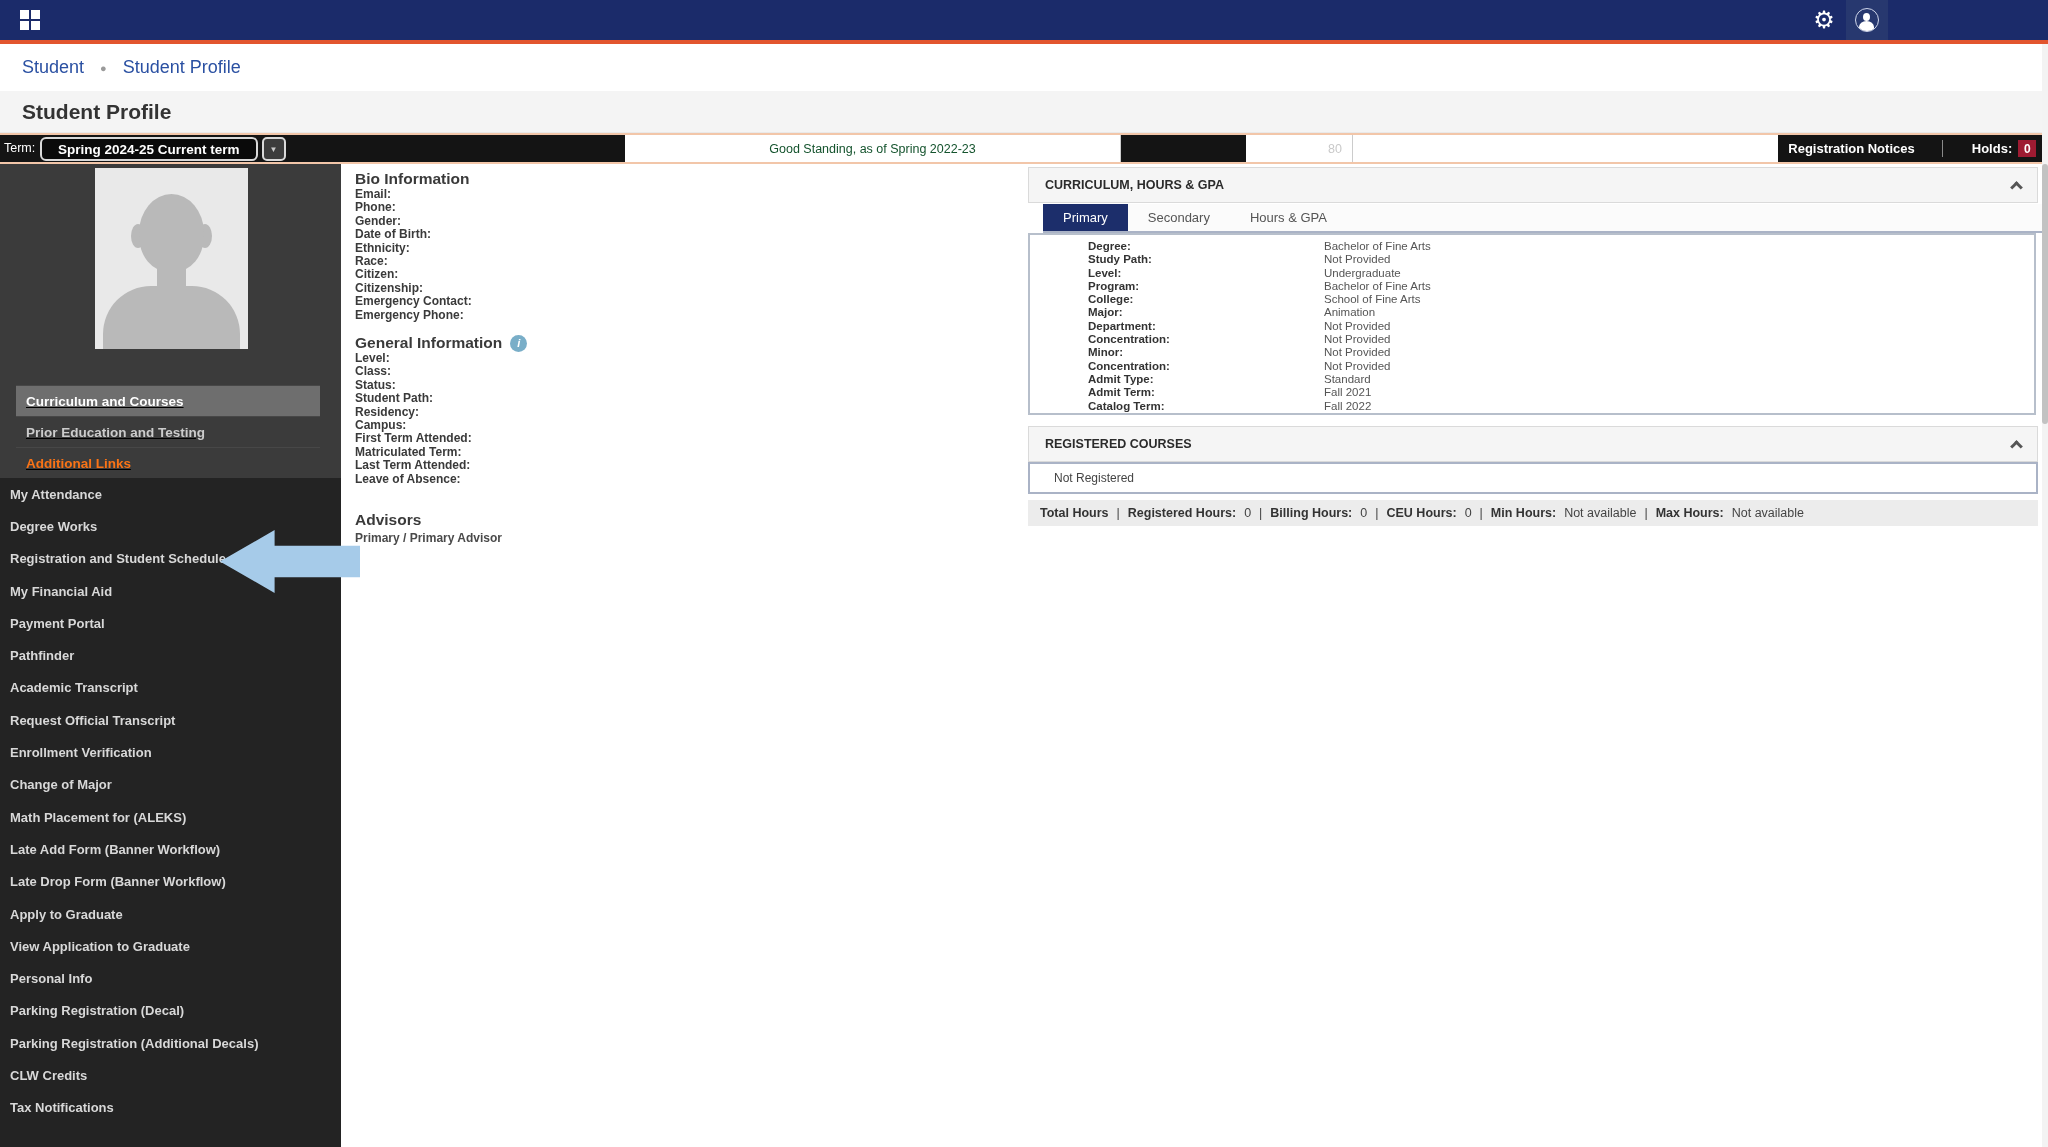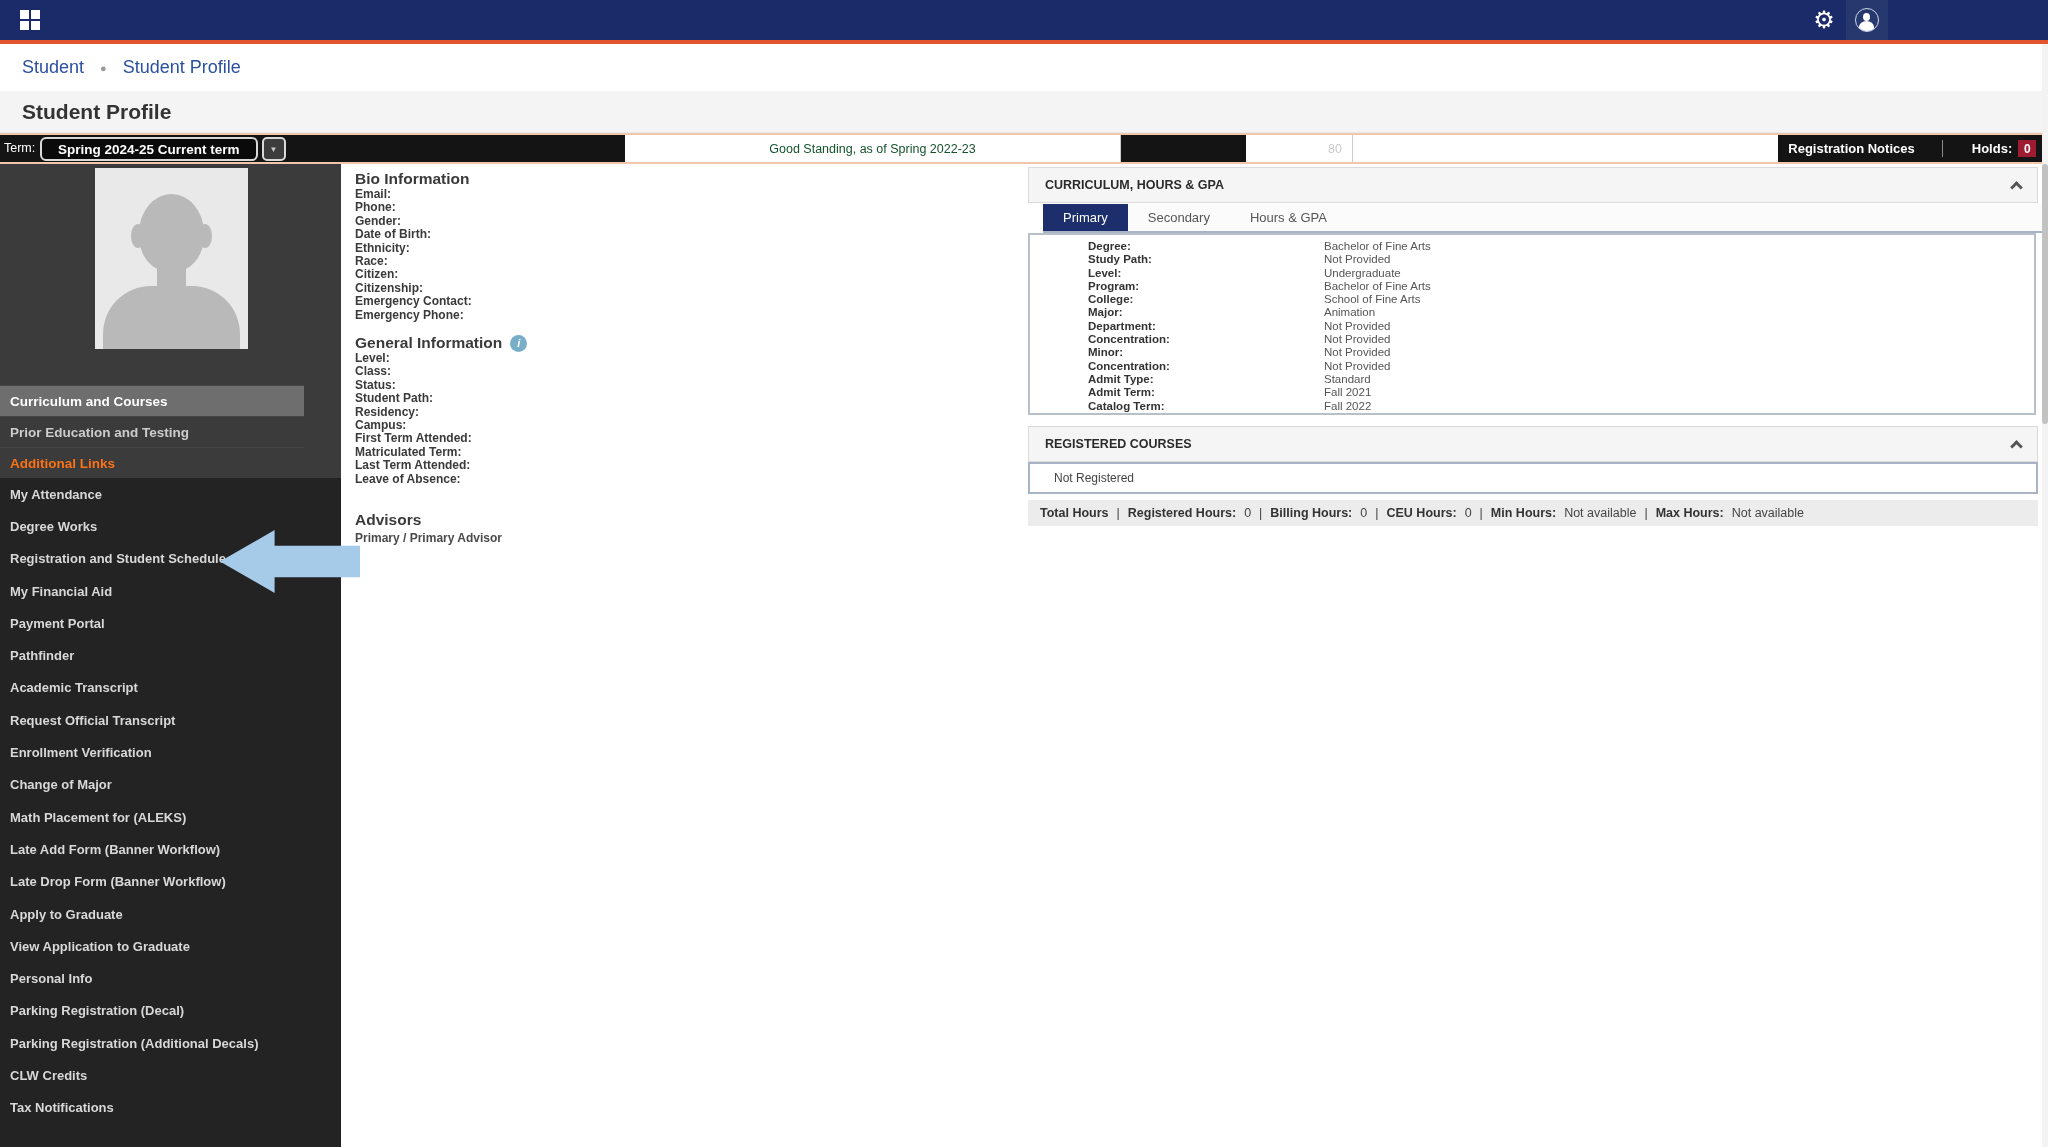--- a/index.html
+++ b/index.html
@@ -58,21 +58,21 @@
 
   
   .sidebar { position:absolute; left:0; top:164px; width:341px; height:983px; background:#232323; }
   .sidebar-top { position:absolute; left:0; top:0; width:341px; height:314px; background:#3b3b3b; }
   .photo { position:absolute; left:95px; top:4px; width:153px; height:181px; background:#e9e9e9; overflow:hidden; }
   .ph-head { position:absolute; left:44px; top:26px; width:65px; height:78px; background:#b9b9b9; border-radius:50% 50% 46% 46%; }
   .ph-ear-l { position:absolute; left:36px; top:56px; width:14px; height:24px; background:#b9b9b9; border-radius:50%; }
   .ph-ear-r { position:absolute; left:103px; top:56px; width:14px; height:24px; background:#b9b9b9; border-radius:50%; }
   .ph-neck { position:absolute; left:62px; top:96px; width:29px; height:30px; background:#b9b9b9; }
   .ph-shoulders { position:absolute; left:8px; top:118px; width:137px; height:70px; background:#b9b9b9; border-radius:48px 48px 0 0; }
-  .sidebar-groups { position:absolute; left:0; top:221px; width:304px; }
+  .sidebar-groups { position:absolute; left:16px; top:221px; width:304px;text-decoration:underline; }
   .group-item { height:31px; display:flex; align-items:center; padding-left:10px;
     color:#cccccc; font-size:13.5px; font-weight:bold; border-top:1px solid #474747; cursor:pointer; }
   .group-item.selected { background:#6e6e6e; color:#ffffff; }
   .group-item.dimmed { color:#f97316; }
   .sidebar-links { position:absolute; left:0; top:314px; width:341px; height:669px; background:#232323; }
   .link-item { height:32.3px; display:flex; align-items:center; padding-left:10px;
     color:#d8d8d8; font-size:13px; font-weight:bold; cursor:pointer; }
 
   
   .pointer-arrow { position:absolute; left:220px; top:530px; width:140px; height:63px; background:#a6cbe9;

